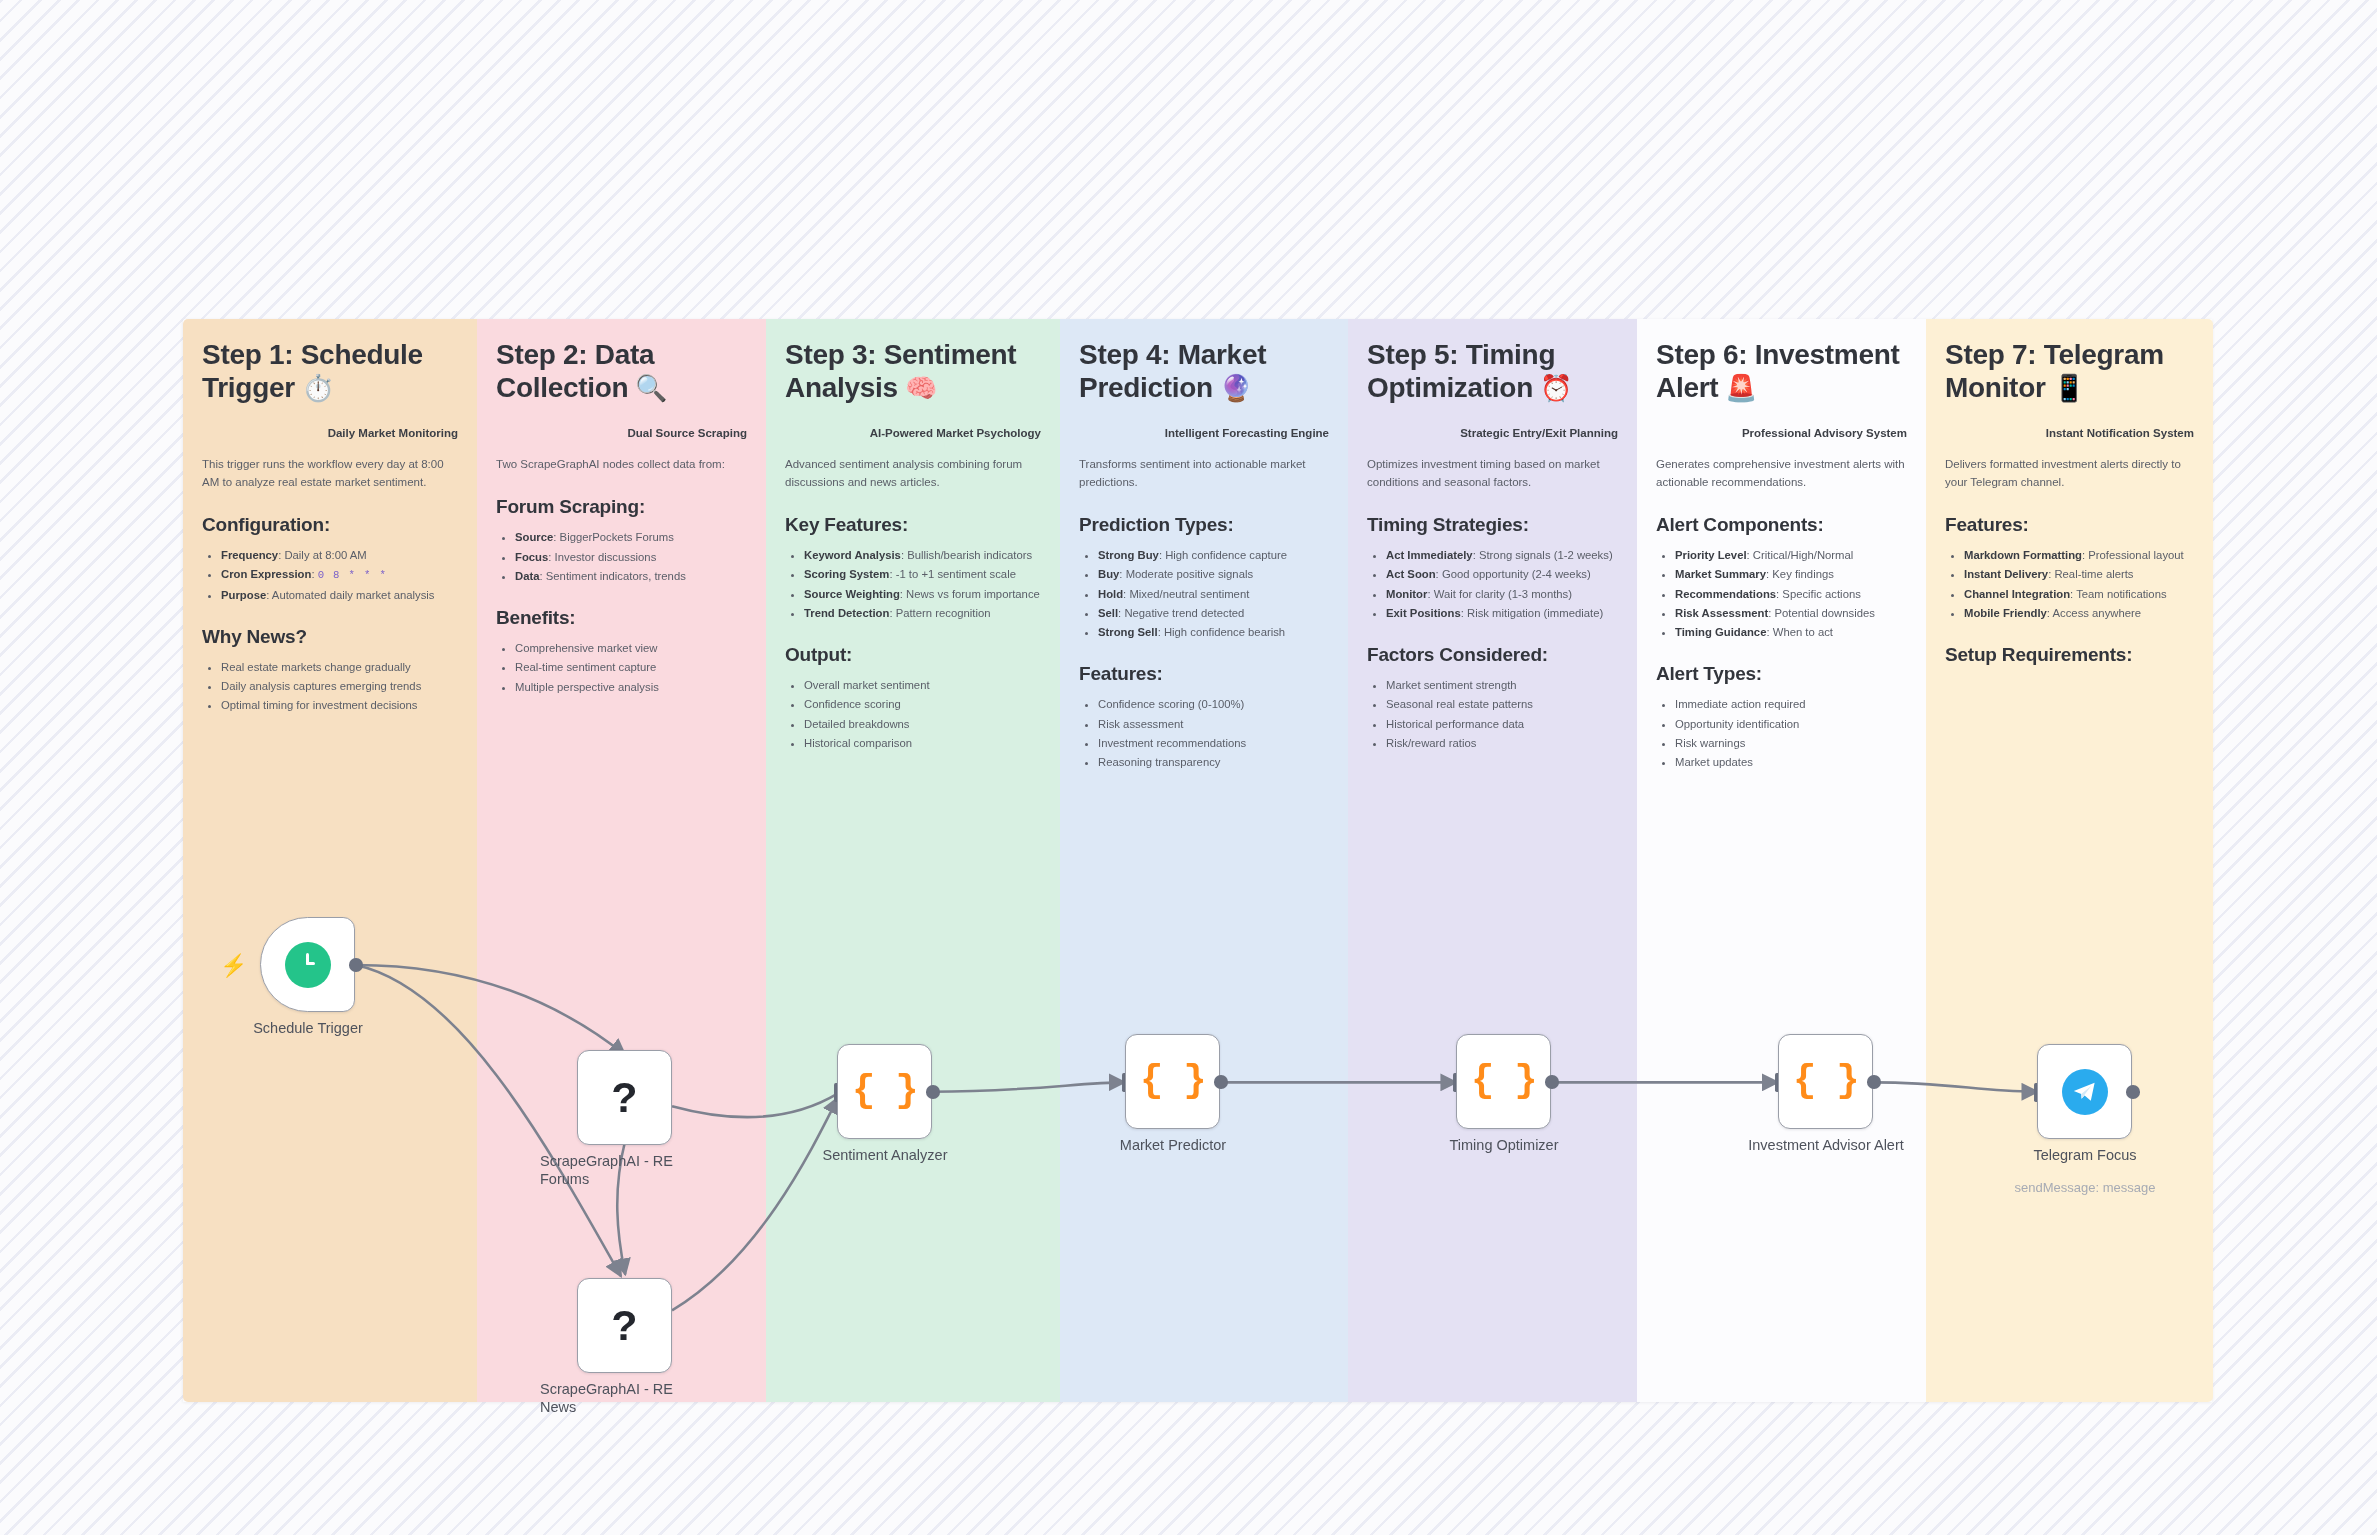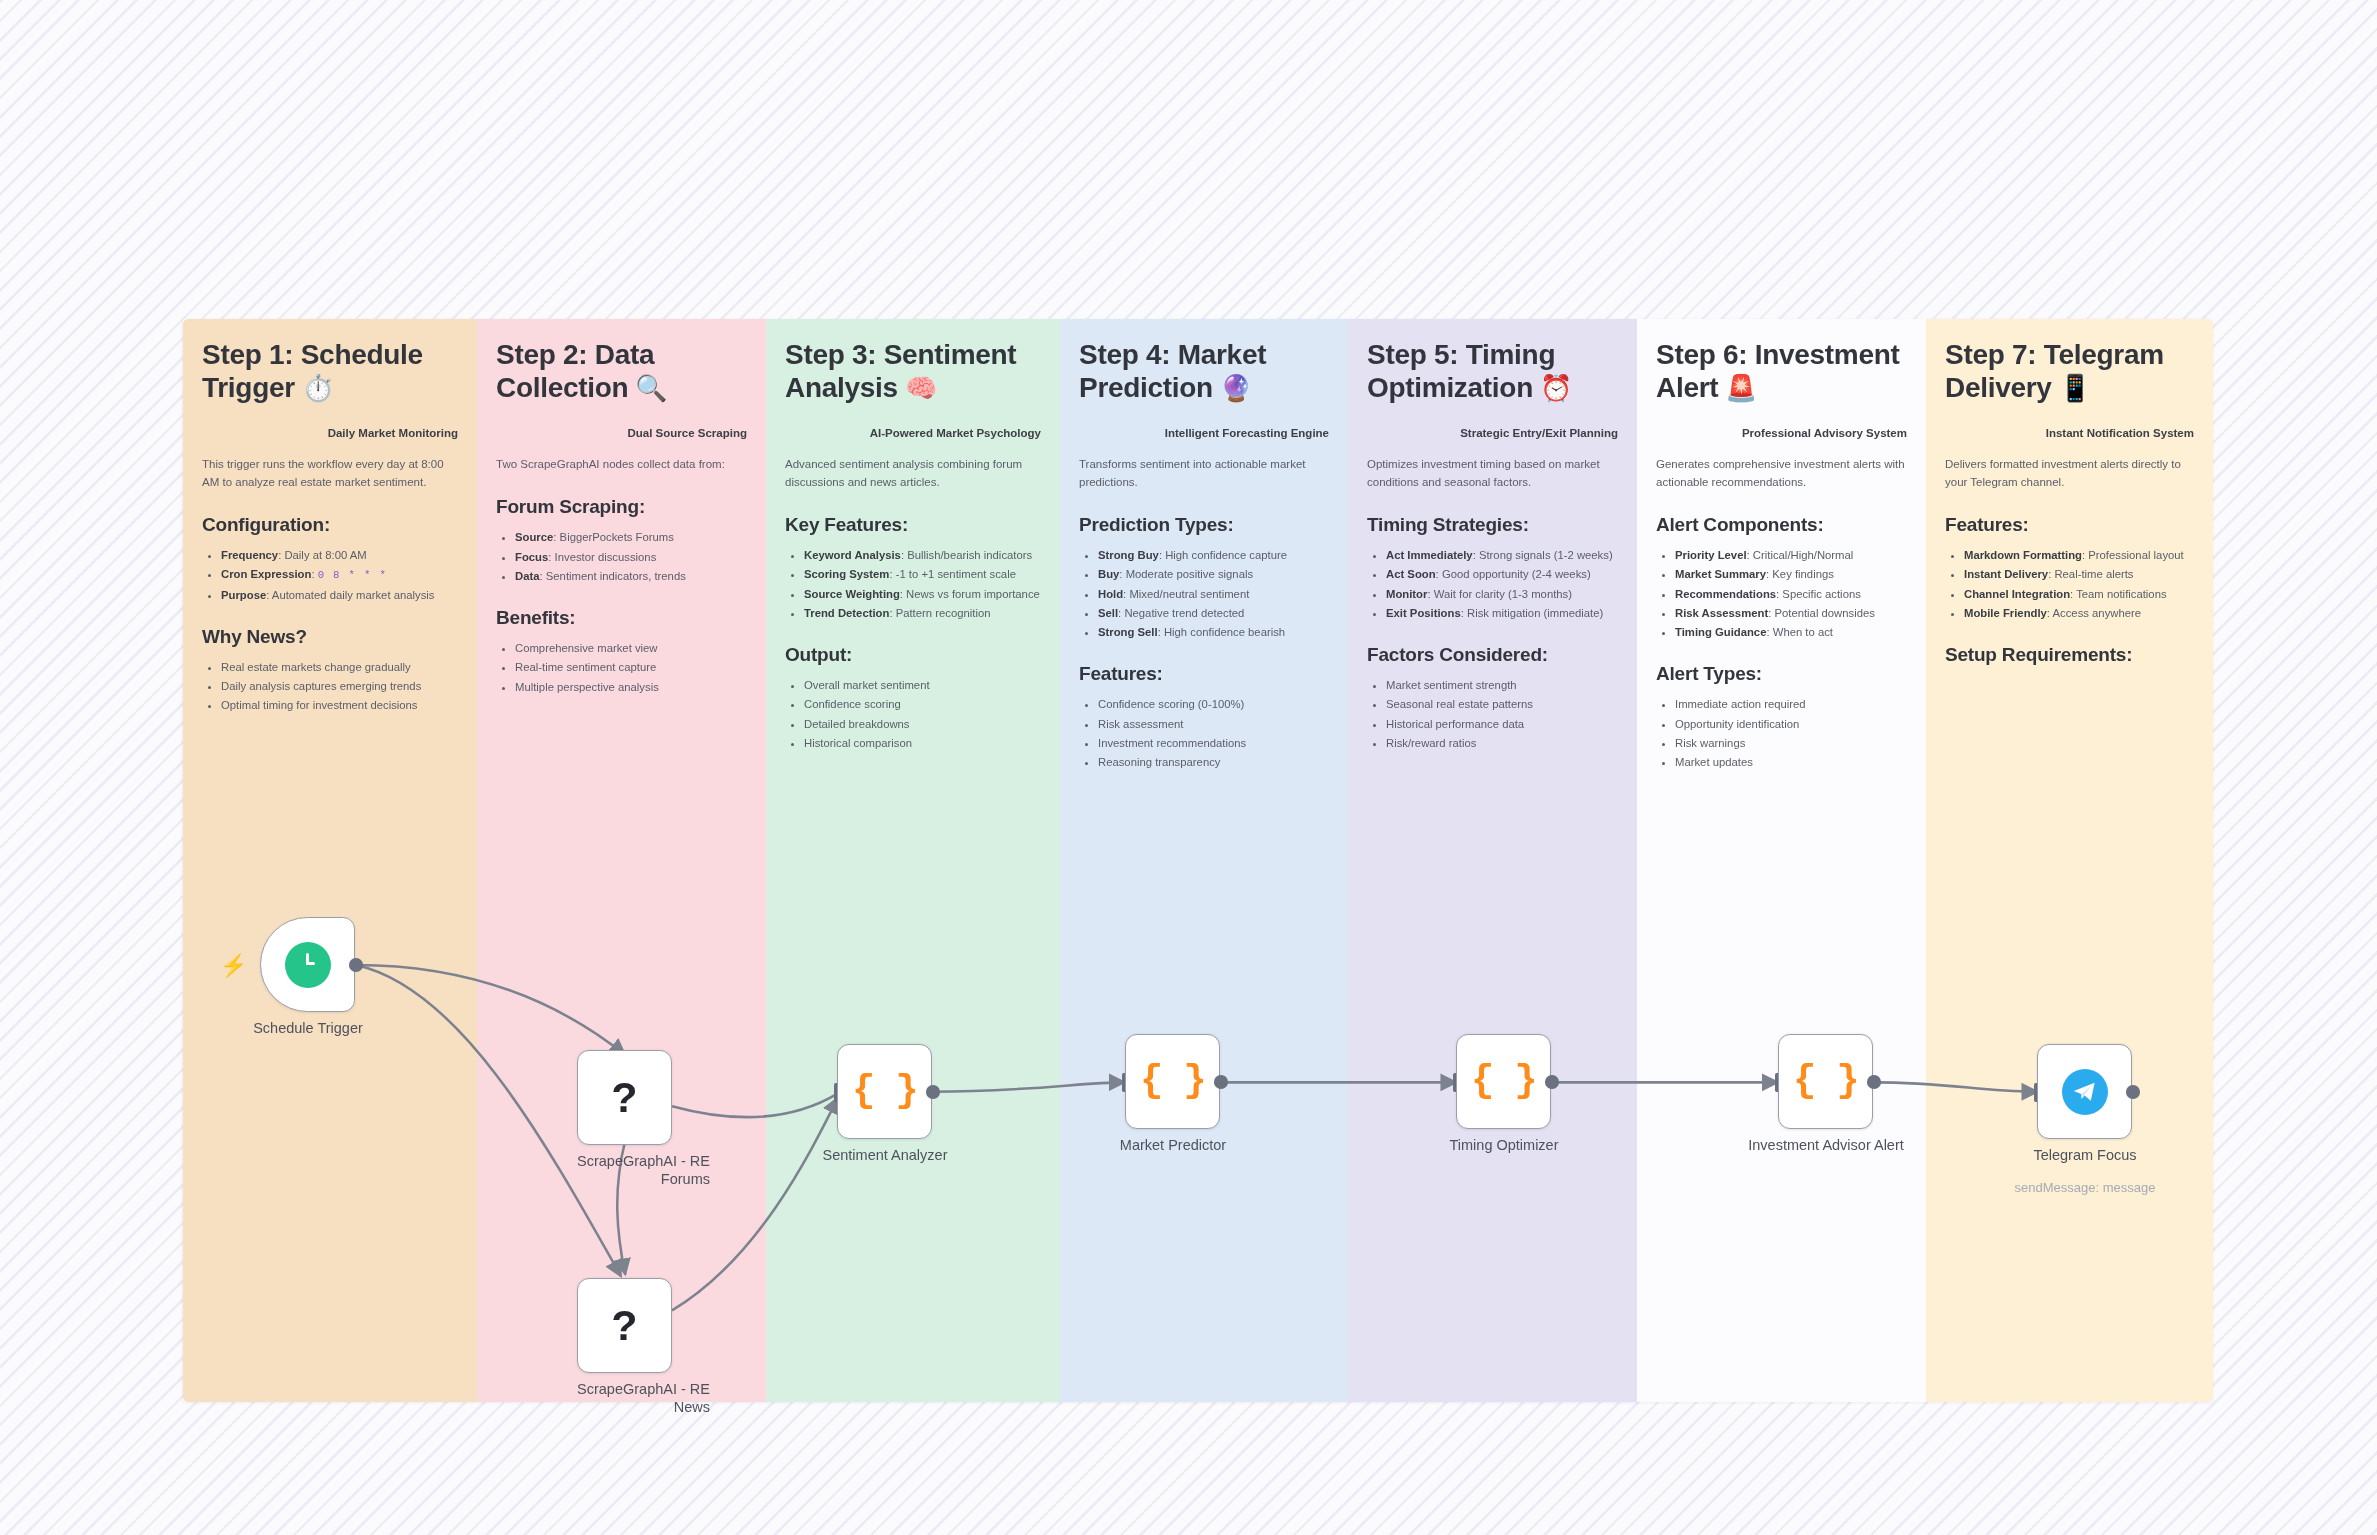--- a/index.html
+++ b/index.html
@@ -135,21 +135,21 @@
   }
   .node.trigger .box {
     border-radius: 48px 12px 12px 48px;
   }
   .node .caption {
     position: absolute;
     top: 54px;
     left: 50%;
     transform: translateX(-50%);
     white-space: nowrap;
-    text-align: right;
+    text-align: left;
     font-size: 14.5px;
     color: #4e525c;
     line-height: 1.25;
   }
   .node .caption.two-line { white-space: normal; width: 170px; }
   .node .subcaption {
     position: absolute;
     top: 88px;
     left: 50%;
     transform: translateX(-50%);
@@ -387,21 +387,21 @@
           <li>Immediate action required</li>
           <li>Opportunity identification</li>
           <li>Risk warnings</li>
           <li>Market updates</li>
         </ul>
       </div>
     </div>
 
     <div class="sticky c7">
       <h1>
-        <span>Step 7: Telegram Delivery</span>
+        <span>Step 7: Telegram Monitor</span>
         <span class="emoji">📱</span>
       </h1>
       <p class="subtitle">Instant Notification System</p>
       <p class="intro">Delivers formatted investment alerts directly to your Telegram channel.</p>
       <div class="block">
         <h2>Features:</h2>
         <ul>
           <li><b>Markdown Formatting</b>: <span>Professional layout</span></li>
           <li><b>Instant Delivery</b>: <span>Real-time alerts</span></li>
           <li><b>Channel Integration</b>: <span>Team notifications</span></li>

